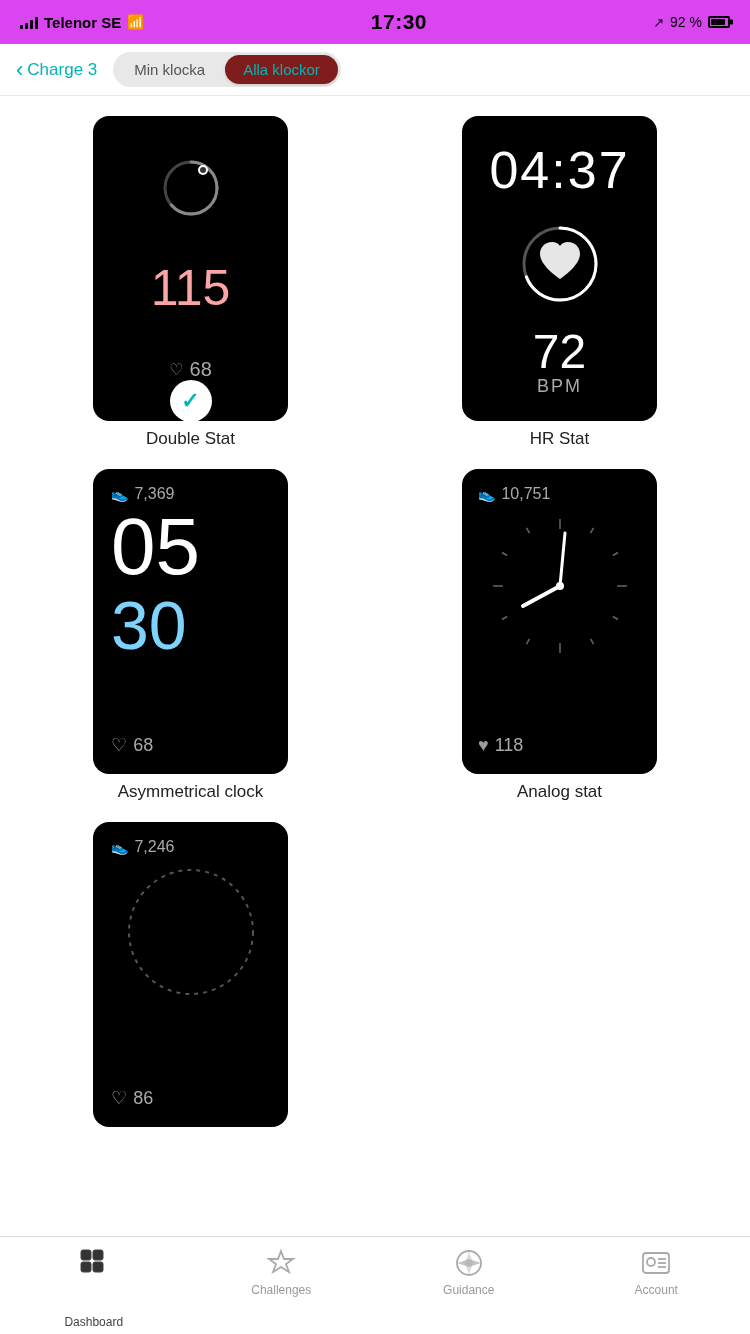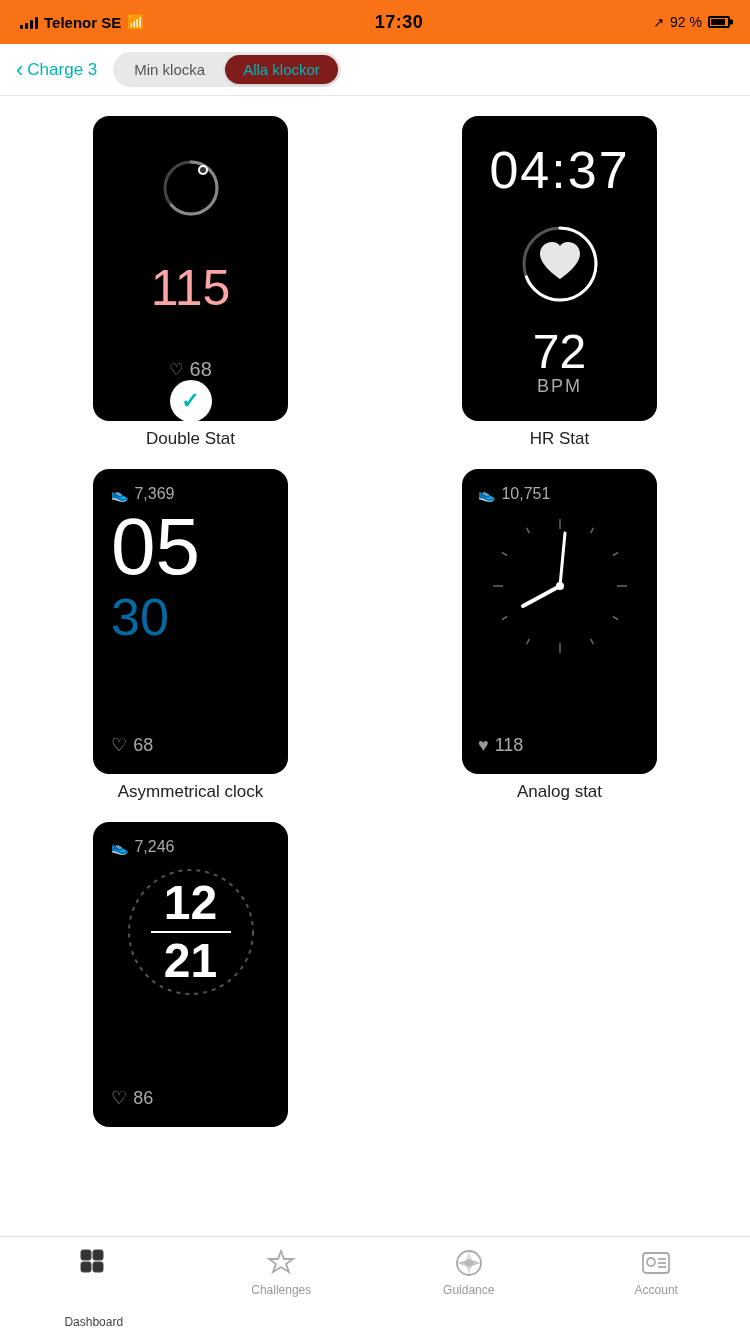--- a/index.html
+++ b/index.html
@@ -13,31 +13,31 @@
       overflow-x: hidden;
     }
 
     
     .status-bar {
       display: flex;
       align-items: center;
       justify-content: space-between;
       padding: 0 20px;
       height: 44px;
-      background: #f97316;
+      background: #d946ef;
     }
     .status-left {
       display: flex;
       align-items: center;
       gap: 6px;
       font-size: 15px;
       font-weight: 600;
     }
     .status-center {
-      font-size: 18px;
+      font-size: 21px;
       font-weight: 600;
       letter-spacing: 0.5px;
     }
     .status-right {
       display: flex;
       align-items: center;
       gap: 6px;
       font-size: 14px;
       font-weight: 500;
     }
@@ -240,23 +240,23 @@
     }
     .face-asymmetric .hours {
       font-size: 80px;
       font-weight: 400;
       color: #fff;
       line-height: 1;
       align-self: flex-start;
       padding-left: 8px;
     }
     .face-asymmetric .minutes {
-      font-size: 52px;
+      font-size: 68px;
       font-weight: 300;
-      color: #0369a1;
+      color: #7dd3fc;
       line-height: 1;
       align-self: flex-start;
       padding-left: 8px;
     }
     .face-asymmetric .bottom-stats {
       display: flex;
       align-items: center;
       gap: 6px;
       font-size: 18px;
       color: #aaa;
@@ -549,25 +549,20 @@
         <div class="top-stats">
           <span style="font-size:14px">👟</span>
           <span>7,246</span>
         </div>
 
         <div class="clock-ring">
           <svg width="140" height="140" viewBox="0 0 140 140">
 
             <circle cx="70" cy="70" r="62" fill="none" stroke="#555" stroke-width="2" stroke-dasharray="4 5"></circle>
           </svg>
-          <div class="time-display">
-            <div class="hours-c">12</div>
-            <div class="divider-line"></div>
-            <div class="minutes-c">21</div>
-          </div>
         </div>
         <div style="flex:1"></div>
         <div class="bottom-stats">
           <span style="font-size:18px">♡</span>
           <span>86</span>
         </div>
       </div>
 
     </div>
 

